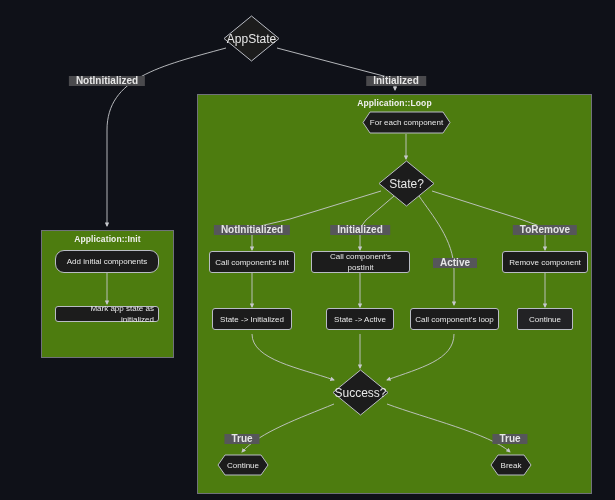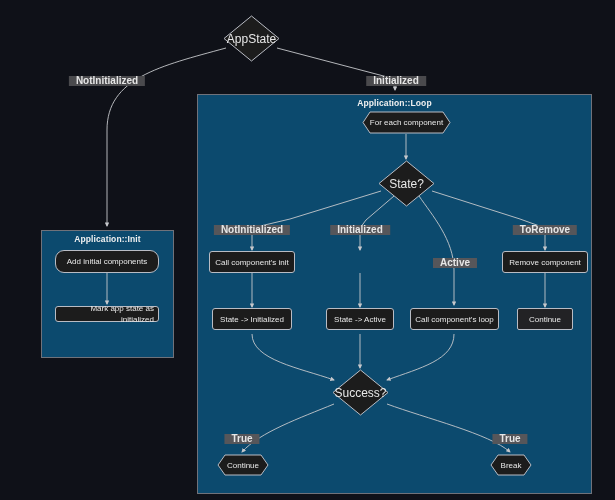--- a/index.html
+++ b/index.html
@@ -22,21 +22,21 @@
   }
   #edge-layer {
     position: absolute;
     left: 0; top: 0;
     width: 615px;
     height: 500px;
     pointer-events: none;
   }
   .subgraph {
     position: absolute;
-    background: #0c4a6e;
+    background: #4d7c0f;
     border: 1px solid #70727a;
     box-sizing: border-box;
   }
   .subgraph-title {
     position: absolute;
     left: 0;
     right: 0;
     top: 3px;
     text-align: center;
     font-size: 8.5px;
@@ -193,20 +193,23 @@
     <svg width="57" height="47" viewBox="0 0 57 47" xmlns="http://www.w3.org/2000/svg">
       <polygon points="28.5,1 56,23.5 28.5,46 1,23.5" fill="#1c1c1c" stroke="#b9bcc4" stroke-width="1"></polygon>
     </svg>
     <div class="node-diamond-label">State?</div>
   </div>
 
   <div class="node node-rect" style="left:209px; top:251px; width:86px; height:22px;">
     <span>Call component's init</span>
   </div>
 
+  <div class="node node-rect" style="left:311px; top:251px; width:99px; height:22px;">
+    <span>Call component's postInit</span>
+  </div>
 
   <div class="node node-rect" style="left:502px; top:251px; width:86px; height:22px;">
     <span>Remove component</span>
   </div>
 
   <div class="node node-rect" style="left:212px; top:308px; width:80px; height:22px;">
     <span>State -&gt; Initialized</span>
   </div>
 
   <div class="node node-rect" style="left:410px; top:308px; width:89px; height:22px;">

